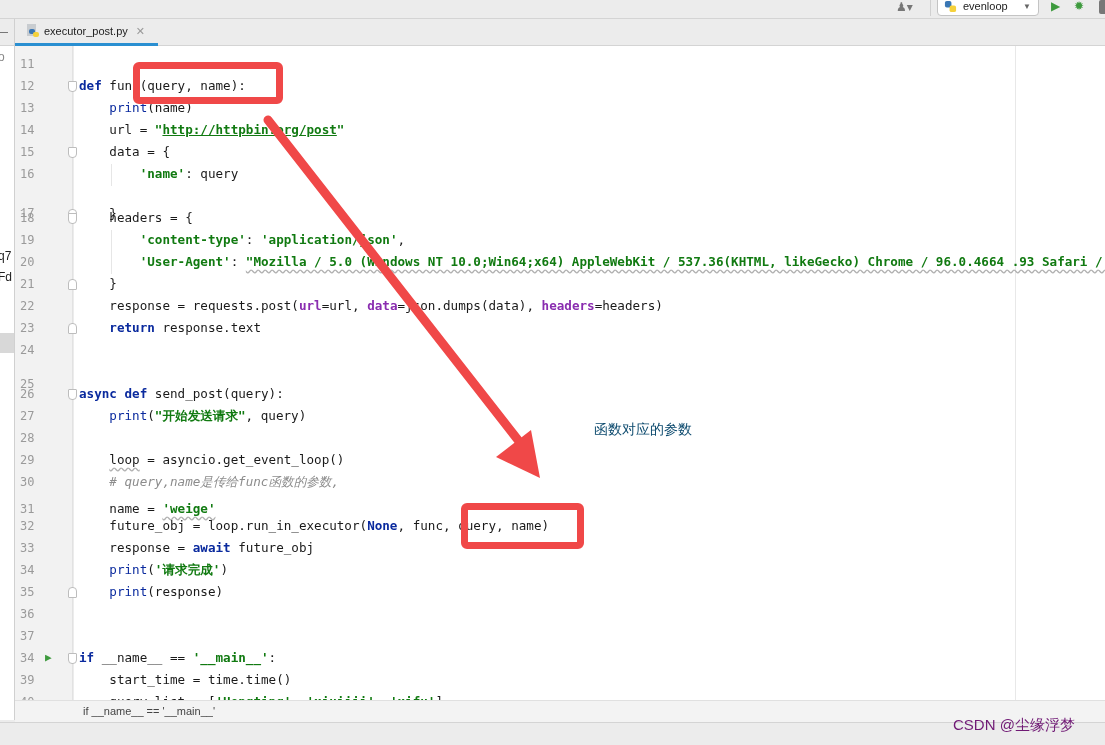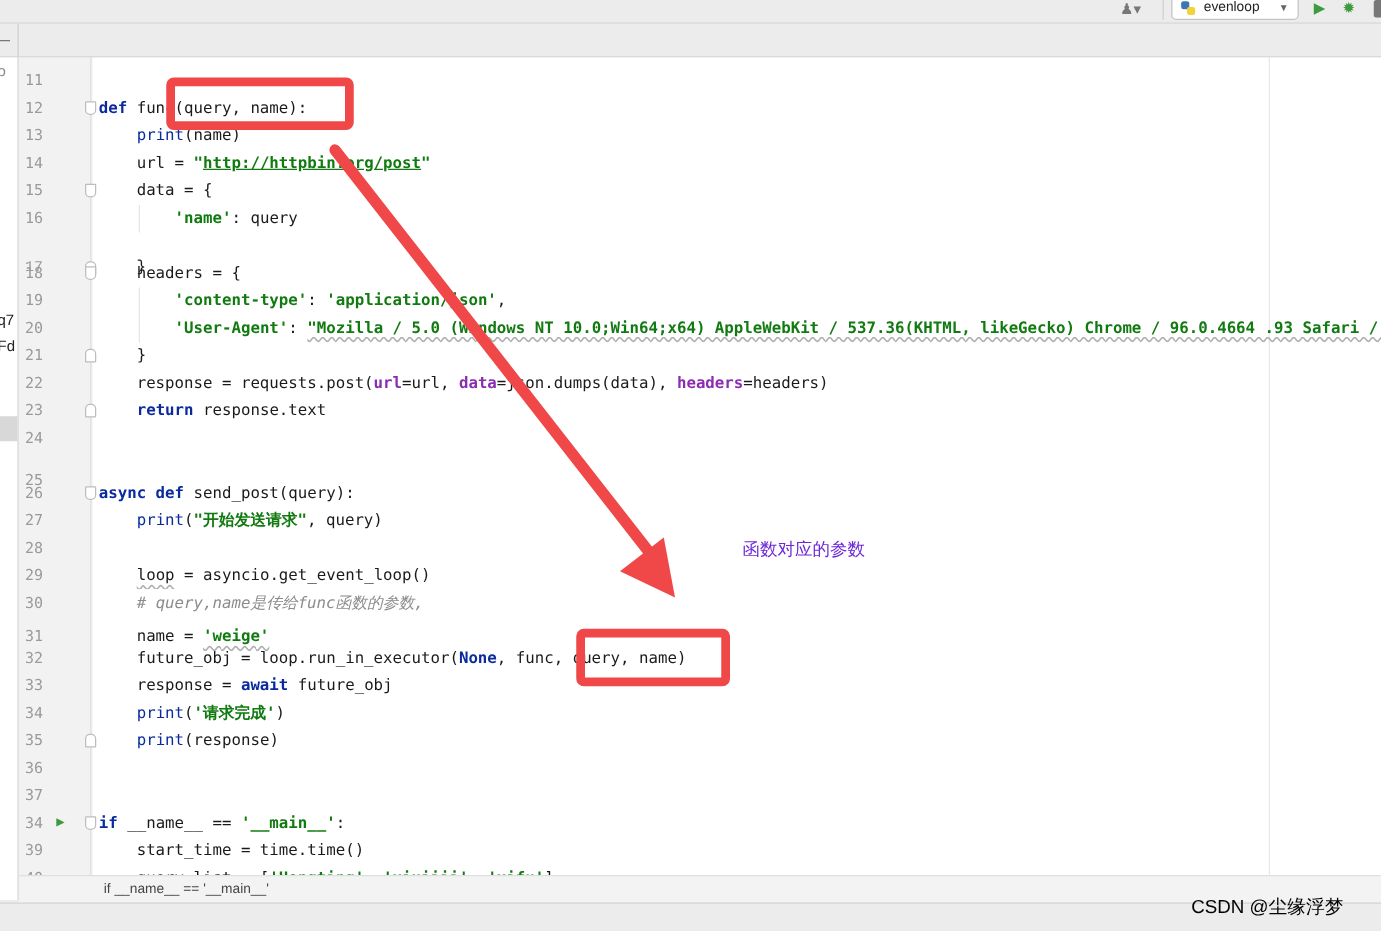--- a/index.html
+++ b/index.html
@@ -45,22 +45,22 @@
   .param { color: #8a2db0; font-weight: bold; }
   .cmt { color: #8c8c8c; font-style: italic; }
   .squig { text-decoration: underline wavy #b0b0b0; text-underline-offset: 3px; }
   .indent-guide { position: absolute; width: 1px; background: #e6e6e6; }
 
   .breadcrumb-bar { position: absolute; left: 15px; top: 700px; width: 1090px; height: 22px; background: #f3f3f3; border-top: 1px solid #e0e0e0; font-size: 11px; color: #444; }
   .breadcrumb-bar span { position: absolute; left: 68px; top: 4px; }
   .statusbar { position: absolute; left: 0; top: 722px; width: 1105px; height: 23px; background: #ececec; border-top: 1px solid #d4d4d4; }
 
   .annot-box { position: absolute; border: 7px solid #f04848; border-radius: 6px; }
-  .annot-text { position: absolute; left: 594px; top: 431px; font-size: 14px; color: #6d28d9; }
-  .watermark { position: absolute; left: 953px; top: 716px; font-size: 15px; color: #000000; }
+  .annot-text { position: absolute; left: 594px; top: 421px; font-size: 14px; color: #0c4a6e; }
+  .watermark { position: absolute; left: 953px; top: 716px; font-size: 15px; color: #701a75; }
   svg.arrow { position: absolute; left: 0; top: 0; pointer-events: none; }
 </style>
 </head>
 <body>
 
 <div class="root">
 
   <div class="topbar">
     <span class="tb-user">♟▾</span>
     <div class="tb-sep"></div>
@@ -73,20 +73,29 @@
       <span class="dd">▼</span>
     </div>
     <span class="run-btn">▶</span>
     <span class="debug-btn">✹</span>
     <div class="more-btn"></div>
   </div>
 
   <div class="tabbar"></div>
   <div class="left-strip-top">
     <div class="minus"></div>
+  </div>
+  <div class="tab">
+    <svg class="py" viewBox="0 0 14 14">
+        <rect x="1" y="0" width="9" height="12" fill="#c8ccd0"></rect>
+        <rect x="3" y="5" width="6" height="5" rx="2" fill="#3a77b4"></rect>
+        <rect x="7" y="8" width="6" height="5" rx="2" fill="#f5d13b"></rect>
+      </svg>
+    <span>executor_post.py</span>
+    <span class="x">✕</span>
   </div>
 
   <div class="leftpanel">
     <span class="lp-txt" style="top:4px; color:#888;">o</span>
     <span class="lp-txt" style="top:203px;">q7</span>
     <span class="lp-txt" style="top:224px;">Fd</span>
     <div class="lp-sel"></div>
   </div>
 
   <div class="gutter"></div>

